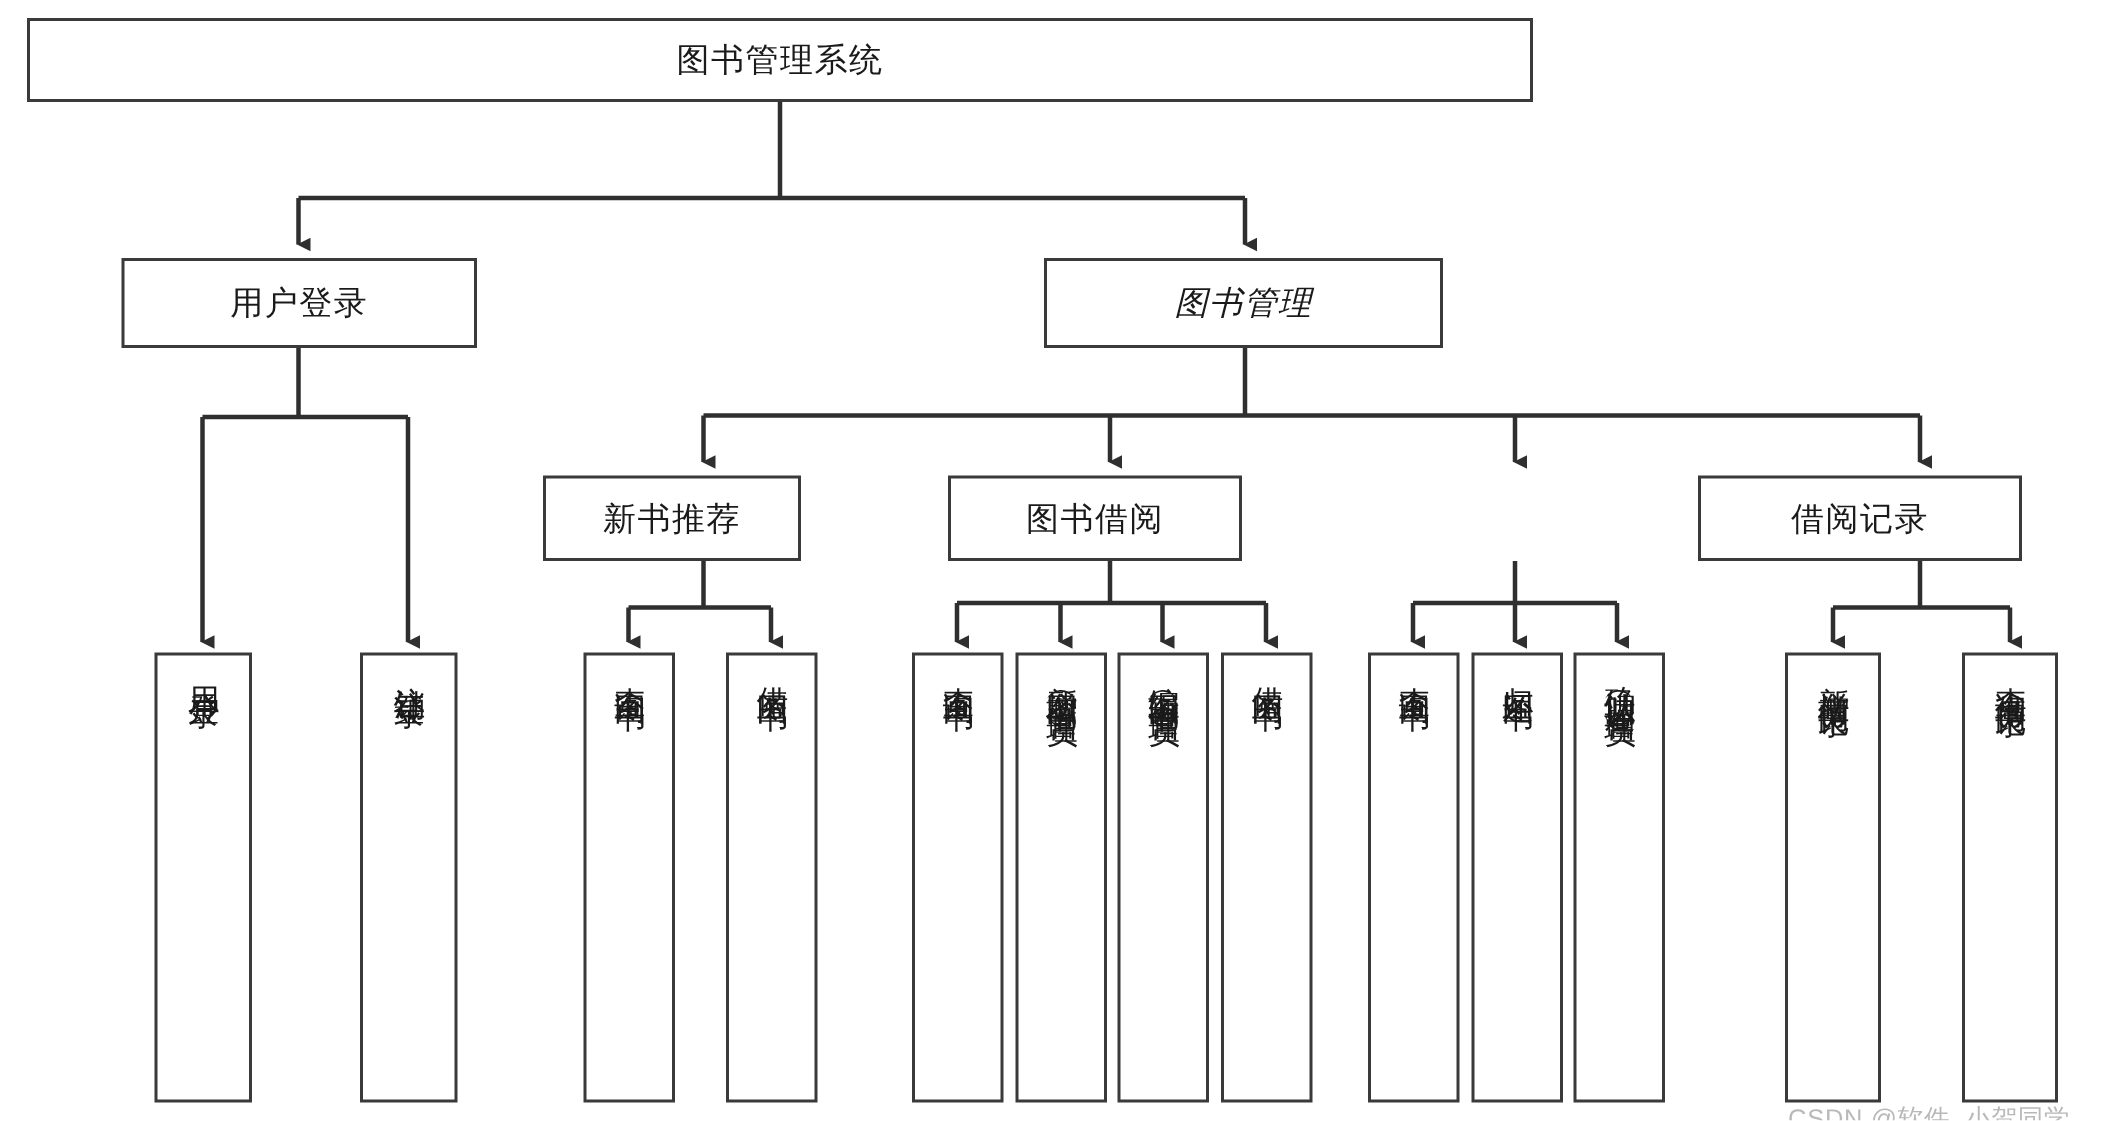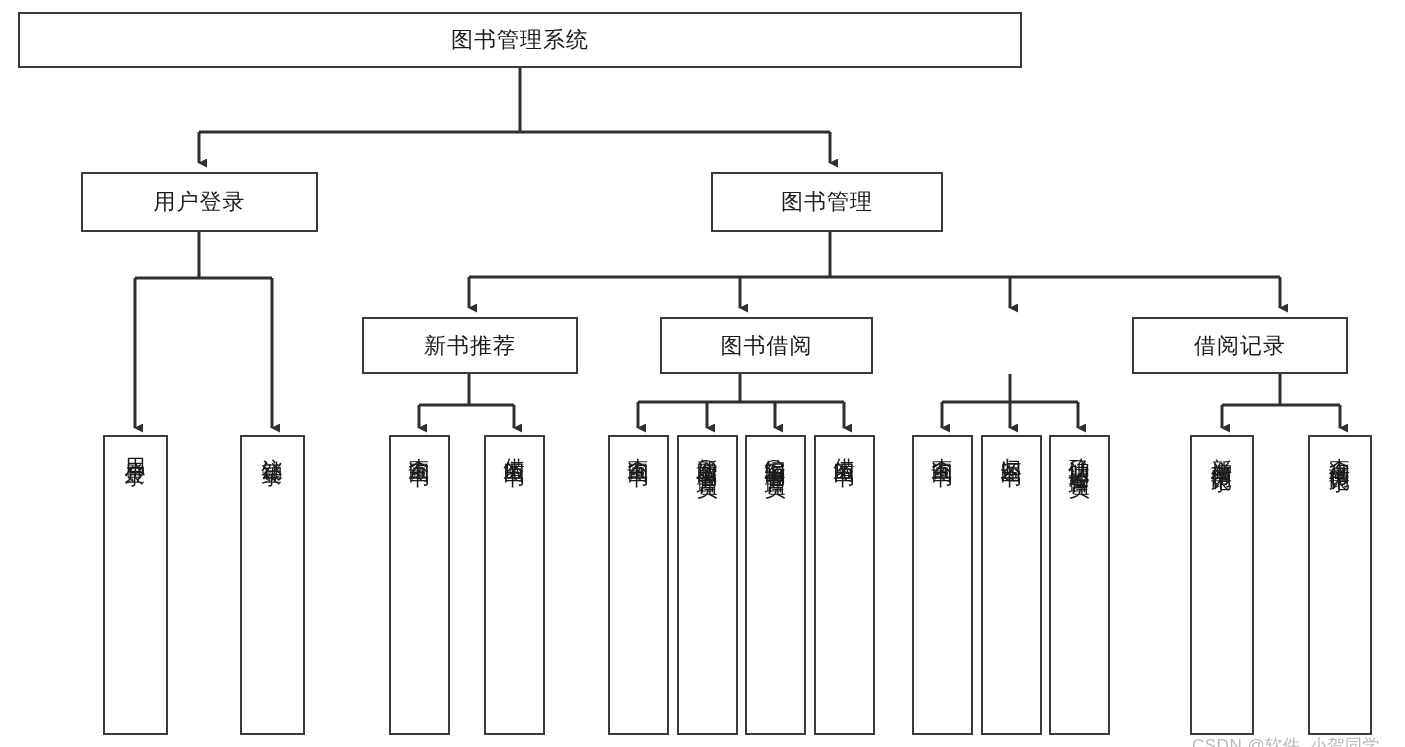--- a/index.html
+++ b/index.html
@@ -129,28 +129,28 @@
     </g>
   </svg>
 
   <div class="node horiz" style="left:18px; top:12px; width:1004px; height:56px;">
     <span class="node-label">图书管理系统</span>
   </div>
 
   <div class="node horiz" style="left:81px; top:172px; width:237px; height:60px;">
     <span class="node-label">用户登录</span>
   </div>
-  <div class="node horiz" style="left:711px; top:172px; width:232px; height:60px;">
+  <div class="node horiz" style="left:696px; top:172px; width:266px; height:60px;font-style:italic;">
     <span class="node-label">图书管理</span>
   </div>
 
-  <div class="node horiz" style="left:362px; top:317px; width:216px; height:57px;">
+  <div class="node horiz" style="left:362px; top:317px; width:172px; height:57px;">
     <span class="node-label">新书推荐</span>
   </div>
-  <div class="node horiz" style="left:632px; top:317px; width:213px; height:57px;margin-left:28px;">
+  <div class="node horiz" style="left:632px; top:317px; width:196px; height:57px;">
     <span class="node-label">图书借阅</span>
   </div>
   <div class="node horiz" style="left:1132px; top:317px; width:216px; height:57px;">
     <span class="node-label">借阅记录</span>
   </div>
 
   <div class="node vert" style="left:103px; top:435px; width:65px; height:300px;">
     <span class="node-label">用户登录</span>
   </div>
   <div class="node vert" style="left:240px; top:435px; width:65px; height:300px;">

